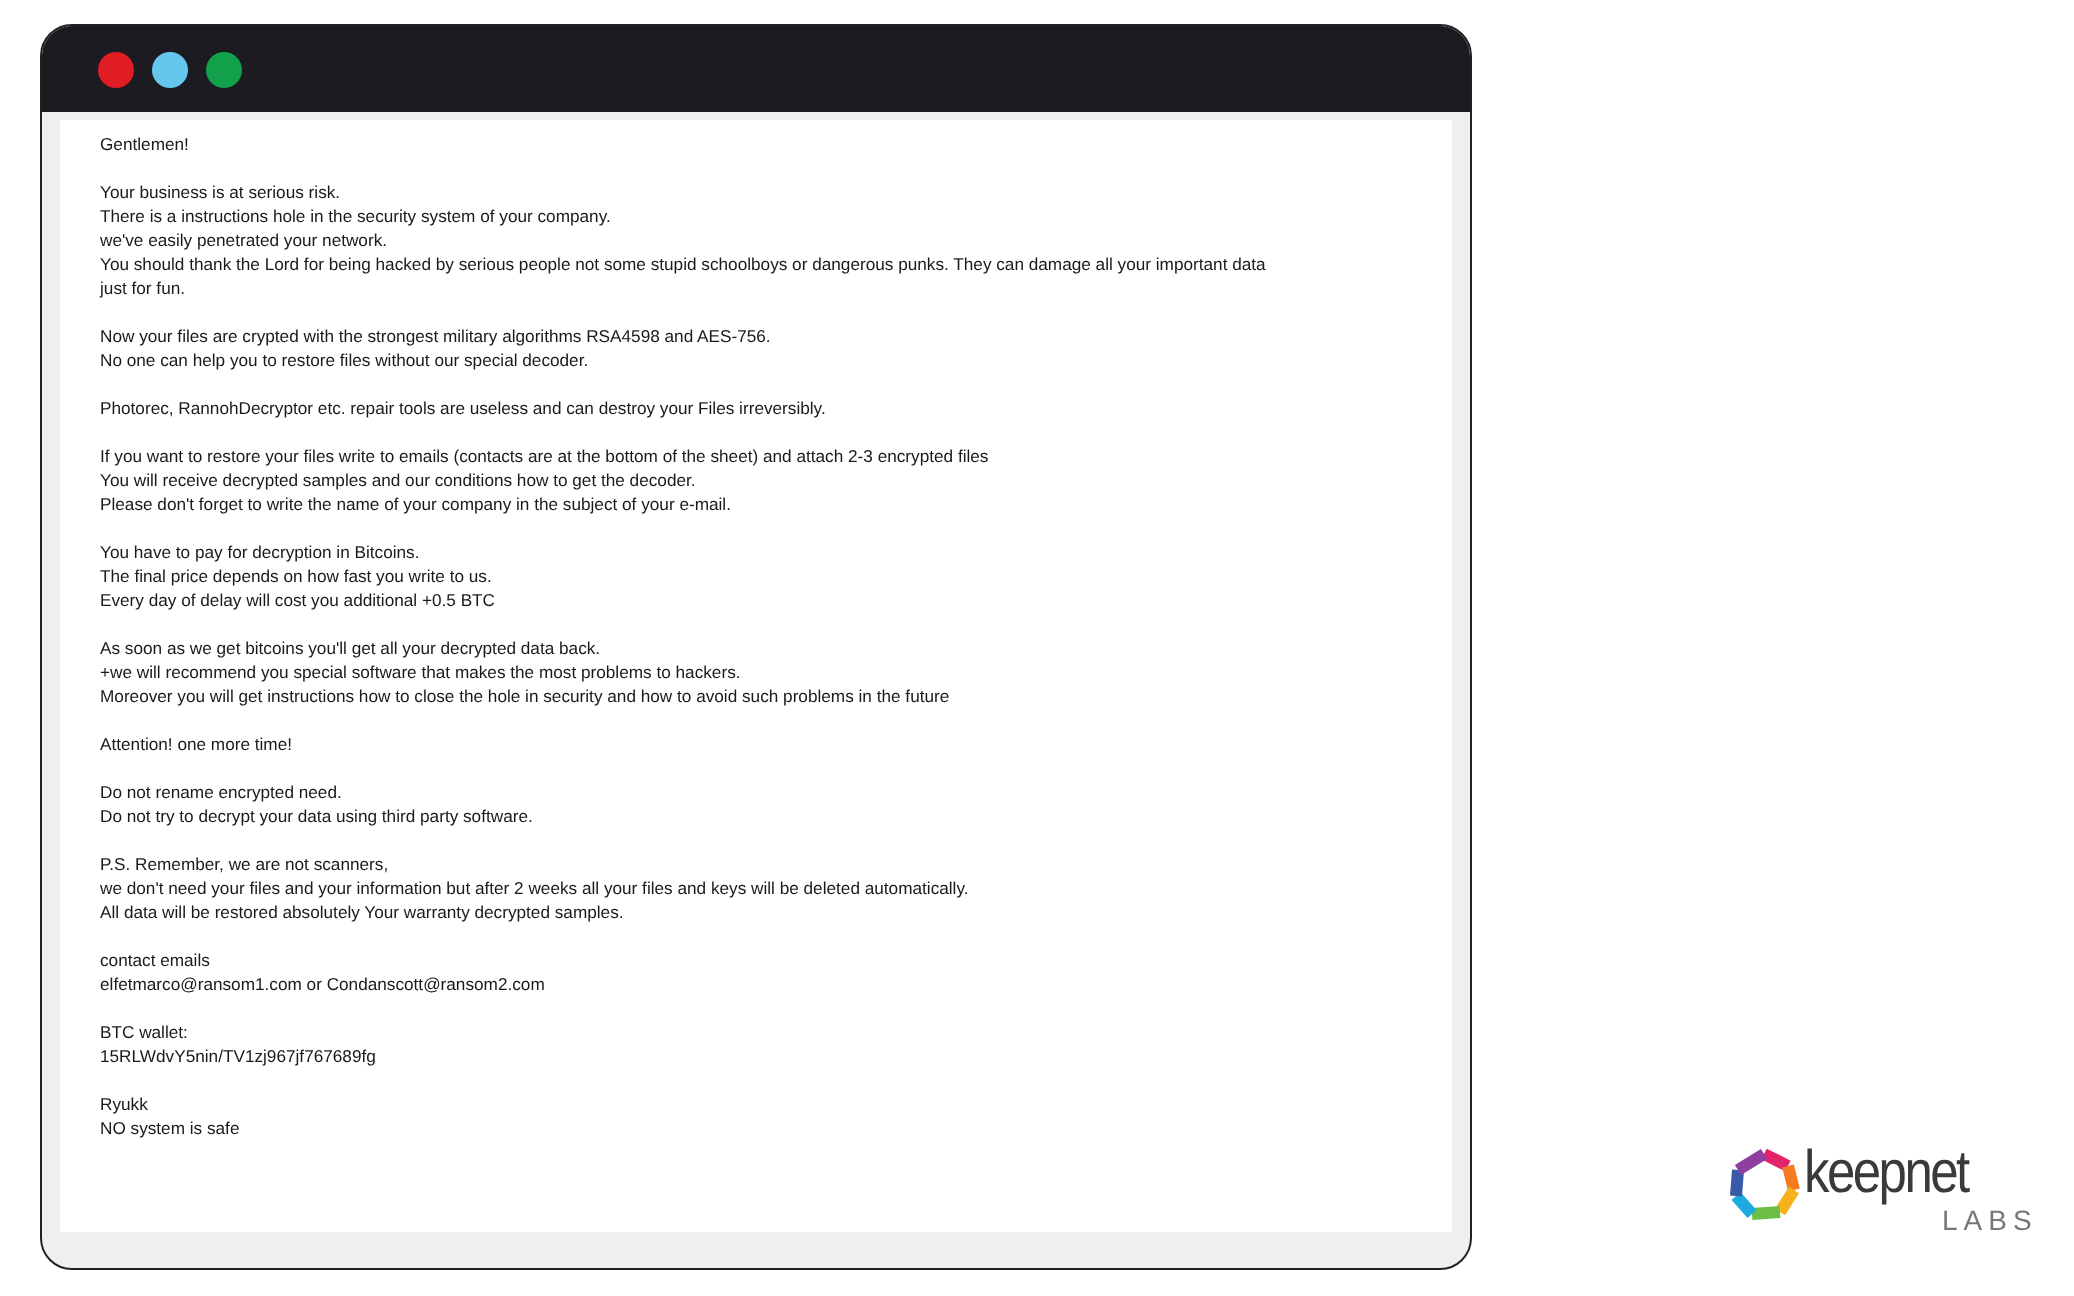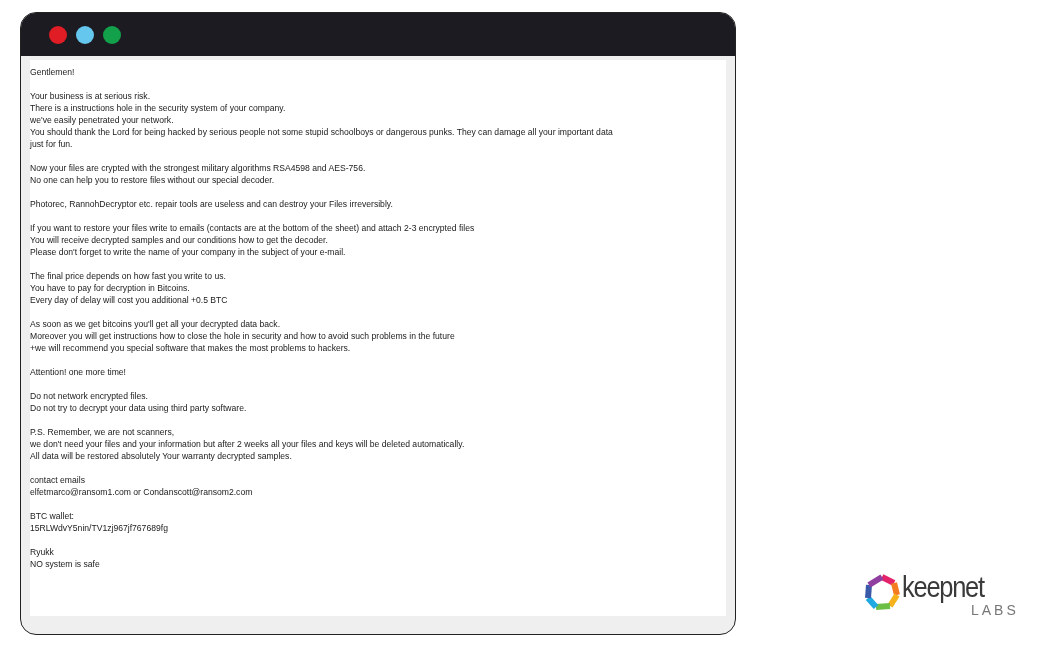--- a/index.html
+++ b/index.html
@@ -6,21 +6,21 @@
   body { width:1037px; height:648px; background:#ffffff; position:relative; overflow:hidden;
          font-family:"Liberation Sans", sans-serif; }
   .window { position:absolute; left:20px; top:12px; width:716px; height:623px;
             border:1px solid #222; border-radius:16px; background:#efefef; overflow:hidden; box-sizing:border-box; }
   .titlebar { position:absolute; left:0; top:0; right:0; height:43px; background:#1d1b22; }
   .dot { position:absolute; top:13px; width:18px; height:18px; border-radius:50%; }
   .dot.red { left:28px; background:#e01c24; }
   .dot.blue { left:55px; background:#65c6ee; }
   .dot.green { left:82px; background:#12a14a; }
   .content { position:absolute; left:9px; top:47px; width:696px; height:556px; background:#ffffff;
-             padding:6px 0; box-sizing:border-box; font-size:8.6px; line-height:12px; color:#1a1a1a; }
+             padding:6px 20px; box-sizing:border-box; font-size:8.6px; line-height:12px; color:#1a1a1a; }
   .para { margin:0 0 12px 0; }
   .line { display:block; white-space:pre-wrap; }
   .logo { position:absolute; left:864px; top:572px; width:140px; height:52px; }
   .logo svg { position:absolute; left:0; top:2px; }
   .logo .brand { position:absolute; left:38px; top:-2px; font-size:30px; letter-spacing:-1.5px; color:#3a3a3a;
                  font-family:"Liberation Sans", sans-serif; transform:scaleX(0.85); transform-origin:left top; }
   .logo .sub { position:absolute; left:107px; top:30px; font-size:14px; letter-spacing:3px; color:#777; }
 </style>
 </head>
 <body>
@@ -48,34 +48,34 @@
       </div>
       <div class="para">
         <span class="line">Photorec, RannohDecryptor etc. repair tools are useless and can destroy your Files irreversibly.</span>
       </div>
       <div class="para">
         <span class="line">If you want to restore your files write to emails (contacts are at the bottom of the sheet) and attach 2-3 encrypted files</span>
         <span class="line">You will receive decrypted samples and our conditions how to get the decoder.</span>
         <span class="line">Please don't forget to write the name of your company in the subject of your e-mail.</span>
       </div>
       <div class="para">
+        <span class="line">You have to pay for decryption in Bitcoins.</span>
         <span class="line">The final price depends on how fast you write to us.</span>
-        <span class="line">You have to pay for decryption in Bitcoins.</span>
         <span class="line">Every day of delay will cost you additional +0.5 BTC</span>
       </div>
       <div class="para">
         <span class="line">As soon as we get bitcoins you'll get all your decrypted data back.</span>
+        <span class="line">+we will recommend you special software that makes the most problems to hackers.</span>
         <span class="line">Moreover you will get instructions how to close the hole in security and how to avoid such problems in the future</span>
-        <span class="line">+we will recommend you special software that makes the most problems to hackers.</span>
       </div>
       <div class="para">
         <span class="line">Attention! one more time!</span>
       </div>
       <div class="para">
-        <span class="line">Do not network encrypted files.</span>
+        <span class="line">Do not rename encrypted need.</span>
         <span class="line">Do not try to decrypt your data using third party software.</span>
       </div>
       <div class="para">
         <span class="line">P.S. Remember, we are not scanners,</span>
         <span class="line">we don't need your files and your information but after 2 weeks all your files and keys will be deleted automatically.</span>
         <span class="line">All data will be restored absolutely Your warranty decrypted samples.</span>
       </div>
       <div class="para">
         <span class="line">contact emails</span>
         <span class="line">elfetmarco@ransom1.com or Condanscott@ransom2.com</span>

